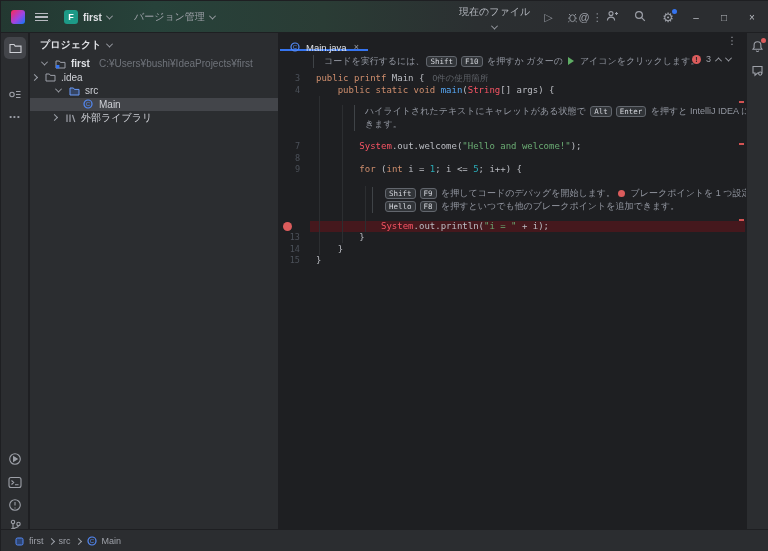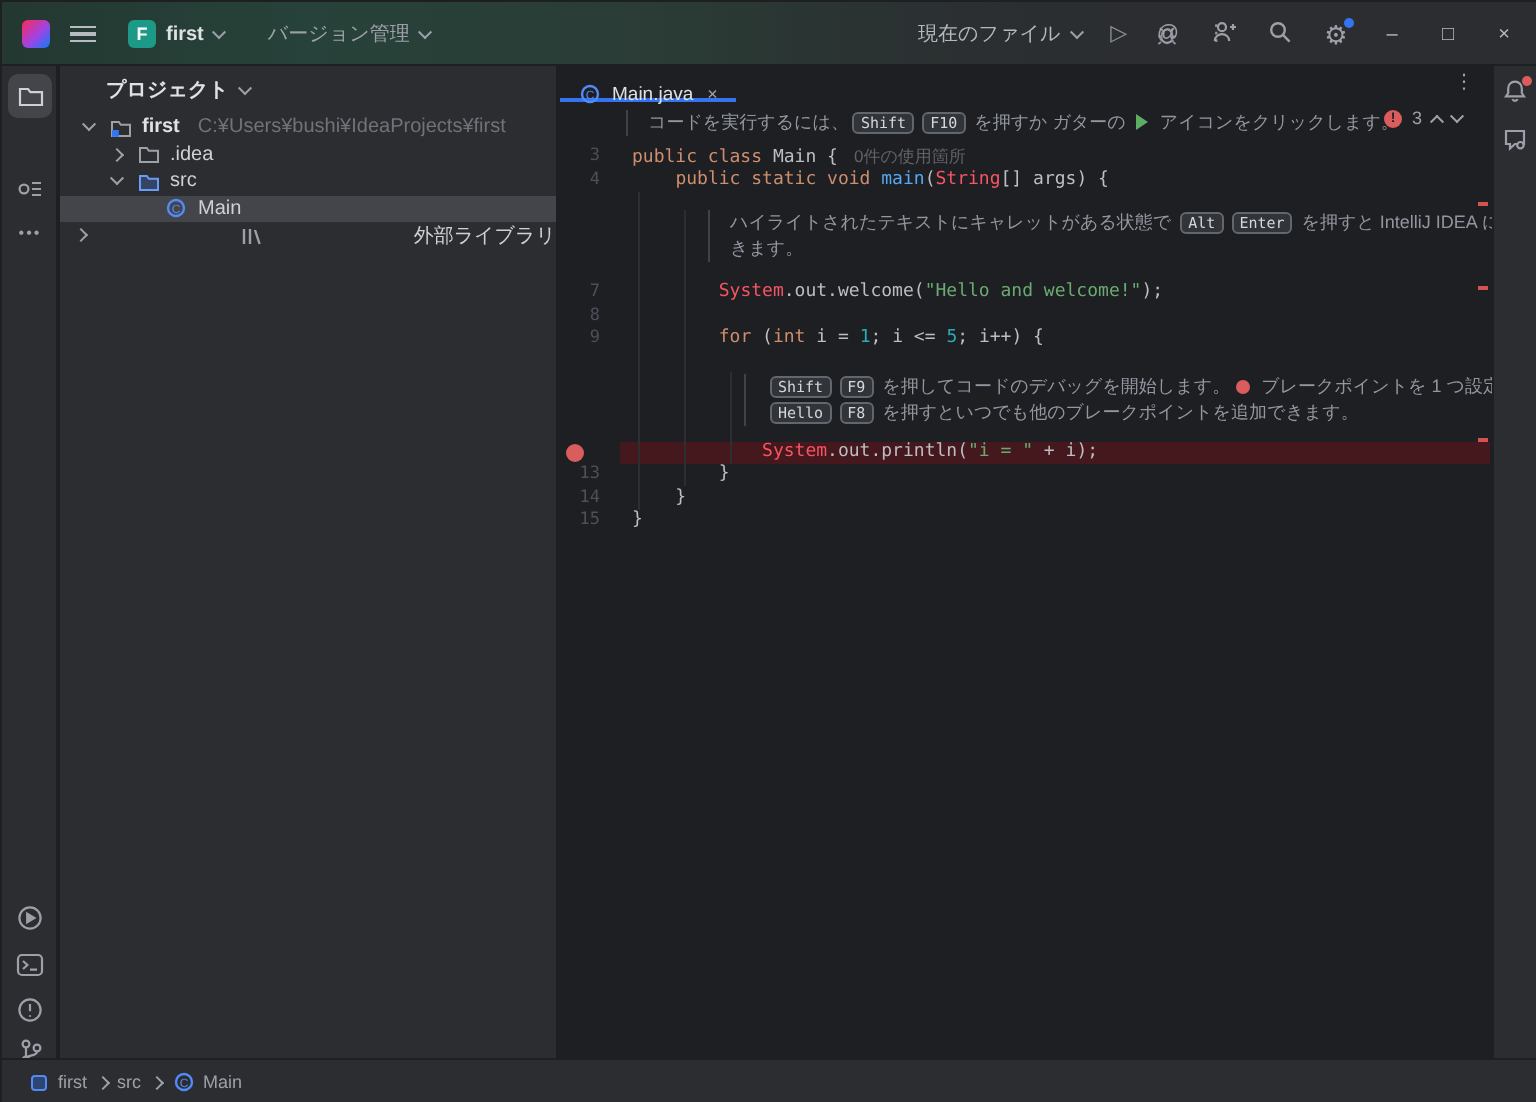--- a/index.html
+++ b/index.html
@@ -16,37 +16,37 @@
   .hamburger { width:13px; height:9px; display:flex; flex-direction:column; justify-content:space-between; cursor:pointer; }
   .hamburger i { display:block; height:1.4px; background:#b7bac0; }
   .widget { display:flex; align-items:center; gap:5px; height:22px; padding:0 6px; border-radius:4px; font-size:10px; }
   .chip { width:14px; height:14px; border-radius:3px; background:#1d9a87; color:#fff; font-size:9px; font-weight:bold; display:flex; align-items:center; justify-content:center; }
   .proj-name { color:#dfe1e5; font-weight:600; }
   .vcs-label { color:#9da0a8; }
   .chev { width:5px; height:5px; border-right:1.2px solid #9da0a8; border-bottom:1.2px solid #9da0a8; display:inline-block; transform:rotate(45deg) translate(-1px,-1px); }
   .chev.r { transform:rotate(-45deg); }
   .chev.u { transform:rotate(-135deg) translate(-1px,-1px); }
   .tb-center { position:absolute; left:458px; top:0; height:32px; display:flex; align-items:center; gap:14px; }
-  .runcfg { display:flex; align-items:center; gap:6px; font-size:10px; color:#b4b8bf; }
+  .runcfg { display:flex; align-items:center; gap:6px; font-size:10px; color:#b4b8bf;flex-direction:column; }
   .tb-ic { color:#8f939a; font-size:11px; line-height:1; display:flex; align-items:center; }
   .tb-right { position:absolute; right:10px; top:0; height:32px; display:flex; align-items:center; gap:14px; }
   .tbr-ic { position:relative; color:#9da0a8; font-size:11px; line-height:1; width:14px; text-align:center; }
   .dot-badge { position:absolute; top:-2px; right:-2px; width:5px; height:5px; border-radius:50%; background:#3574f0; }
   .win-btn { color:#b7bac0; font-size:10px; width:14px; text-align:center; }
 
   
   .stripe-l { position:absolute; left:0; top:32px; width:28px; height:496px; background:#2b2d30; border-right:1px solid #1e1f22; }
   .sicon { position:absolute; left:3px; width:22px; height:22px; border-radius:5px; display:flex; align-items:center; justify-content:center; color:#9da0a8; }
   .sicon.active { background:#43454a; }
   .sicon svg { display:block; }
   .mdots { font-size:8px; letter-spacing:1px; color:#9da0a8; }
 
   
   .panel { position:absolute; left:29px; top:32px; width:249px; height:496px; background:#2b2d30; border-right:1px solid #1e1f22; font-size:10px; }
-  .panel-head { display:flex; align-items:center; gap:6px; height:24px; padding-left:23px; color:#dfe1e5; font-weight:600;font-family:Liberation Mono, monospace; }
+  .panel-head { display:flex; align-items:center; gap:6px; height:24px; padding-left:10px; color:#dfe1e5; font-weight:600;font-family:Liberation Mono, monospace; }
   .trow { display:flex; align-items:center; gap:5px; height:13.5px; white-space:nowrap; overflow:hidden; }
   .trow.sel { background:#43454a; }
   .tchev { width:9px; flex:none; display:flex; justify-content:center; }
   .ticon { width:12px; flex:none; display:flex; justify-content:center; }
   .tlabel { color:#ced0d6; }
   .tlabel.bold { font-weight:700; color:#dfe1e5; }
   .thint { color:#6f737a; margin-left:4px; }
 
   
   .editor { position:absolute; left:279px; top:32px; width:465px; height:496px; background:#1e1f22; }
@@ -202,21 +202,21 @@
           </span>
           <span class="ticon">
             <svg width="11" height="10" viewBox="0 0 11 10" fill="none" stroke="#9da0a8">
               <path d="M1 2h3.4l1 1.4H10v5.6H1z"></path>
               <rect x="1" y="6" width="3.4" height="3.4" fill="#3574f0" stroke="none"></rect>
             </svg>
           </span>
           <span class="tlabel bold">first</span>
           <span class="thint">C:¥Users¥bushi¥IdeaProjects¥first</span>
         </div>
-        <div class="trow" style="padding-left: 24px; align-items: center;">
+        <div class="trow" style=" align-items: center;">
           <span class="tchev">
             <span class="chev r"></span>
           </span>
           <span class="ticon">
             <svg width="11" height="10" viewBox="0 0 11 10" fill="none" stroke="#9da0a8">
               <path d="M1 2h3.4l1 1.4H10v5.6H1z"></path>
             </svg>
           </span>
           <span class="tlabel">.idea</span>
         </div>
@@ -234,21 +234,21 @@
         <div class="trow sel" style="padding-left: 38px;">
           <span class="tchev"></span>
           <span class="ticon">
             <svg width="10" height="10" viewBox="0 0 10 10">
               <circle cx="5" cy="5" r="4" fill="none" stroke="#548af7" stroke-width="1.2"></circle>
               <text x="5" y="7.3" font-size="6" fill="#548af7" text-anchor="middle" font-family="Liberation Sans">C</text>
             </svg>
           </span>
           <span class="tlabel">Main</span>
         </div>
-        <div class="trow" style="padding-left: 6px; justify-content: space-between;">
+        <div class="trow" style="padding-left: 20px;">
           <span class="tchev">
             <span class="chev r"></span>
           </span>
           <span class="ticon">
             <svg width="11" height="10" viewBox="0 0 11 10" fill="none" stroke="#9da0a8" stroke-width="1.2">
               <path d="M2 1.5v7.5M5 1.5v7.5M7.5 2l2.3 7"></path>
             </svg>
           </span>
           <span class="tlabel">外部ライブラリ</span>
         </div>
@@ -278,21 +278,21 @@
     <div class="code" id="code">
       <div class="iguide" style="left:39px; top:45px; height:159px;"></div>
       <div class="iguide" style="left:62px; top:54px; height:138px;"></div>
       <div class="iguide" style="left:85px; top:135px; height:46px;"></div>
     <div class="trow2">
           <span class="lnsp"></span>
           <div class="tipbox" style="margin-left: 3px;">
             <div class="tipline"><span>コードを実行するには、</span><span class="kcap">Shift</span><span class="kcap">F10</span><span> を押すか ガターの </span><span class="tplay"></span><span> アイコンをクリックします。</span></div>
           </div>
         </div>
-        <div class="crow" style="margin-top: 5px;"><span class="ln">3</span><span class="ctext"><span class="tk-kw">public class </span><span class="tk-def">Main {</span><span class="inlay">0件の使用箇所</span></span></div>
+        <div class="crow" style="margin-top: 5px;"><span class="ln">3</span><span class="ctext"><span class="tk-kw">public printf </span><span class="tk-def">Main {</span><span class="inlay">0件の使用箇所</span></span></div>
         <div class="crow"><span class="ln">4</span><span class="ctext"><span class="tk-def">    </span><span class="tk-kw">public static void </span><span class="tk-meth">main</span><span class="tk-def">(</span><span class="tk-err">String</span><span class="tk-def">[] args) {</span></span></div>
         <div class="trow2" style="margin-top: 9px;">
           <span class="lnsp"></span>
           <div class="tipbox" style="margin-left: 44px;">
             <div class="tipline"><span>ハイライトされたテキストにキャレットがある状態で </span><span class="kcap">Alt</span><span class="kcap">Enter</span><span> を押すと IntelliJ IDEA によるその修正案を確認で</span></div>
             <div class="tipline"><span>きます。</span></div>
           </div>
         </div>
         <div class="crow" style="margin-top: 10px;"><span class="ln">7</span><span class="ctext"><span class="tk-def">        </span><span class="tk-err">System</span><span class="tk-def">.out.welcome(</span><span class="tk-str">"Hello and welcome!"</span><span class="tk-def">);</span></span></div>
         <div class="crow"><span class="ln">8</span><span class="ctext"></span></div>

